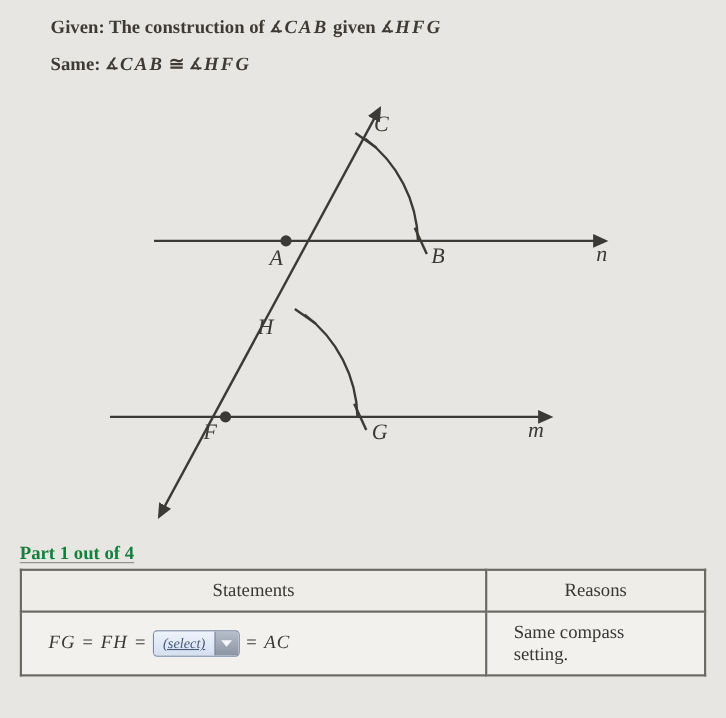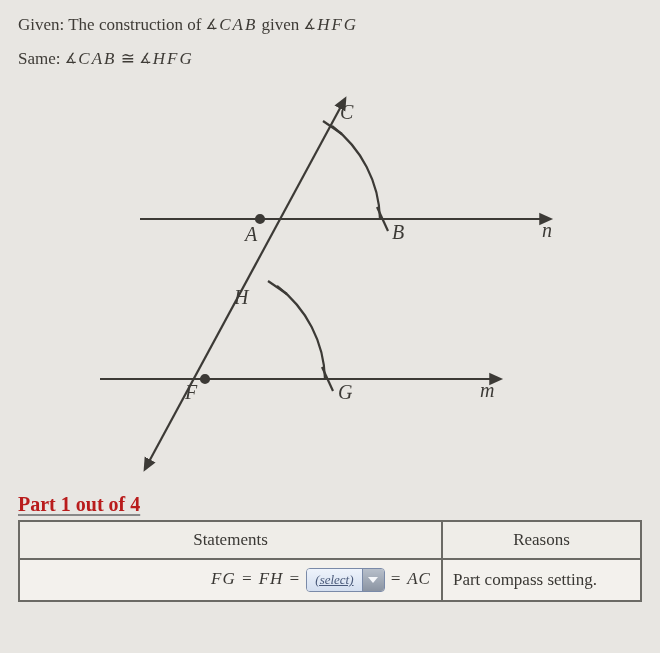--- a/index.html
+++ b/index.html
@@ -7,72 +7,72 @@
       width: 660px;
       height: 653px;
       font-family: Georgia, 'Times New Roman', serif;
       background: #e8e6e2;
       color: #3a3834;
       padding: 12px 18px;
       position: relative;
     }
     .problem-text {
       font-size: 17px;
-      font-weight: normal;
+      font-weight: bold;
       line-height: 1.5;
       margin-bottom: 8px;
       color: #3e3b36;
+      margin-left: 28px;
     }
     .angle {
       font-size: 14px;
       vertical-align: 1px;
       margin-right: 1px;
     }
     .italic { font-style: italic; letter-spacing: 2px; }
     .diagram-wrap {
       width: 100%;
       display: flex;
       justify-content: center;
       margin-top: 6px;
       margin-bottom: 14px;
     }
     svg.diagram {
       width: 500px;
       height: 400px;
     }
     .part-label {
-      font-size: 20px;
+      font-size: 17px;
       font-weight: bold;
-      color: #b91c1c;
+      color: #15803d;
       margin-bottom: 4px;
       text-decoration: underline;
       text-decoration-color: #888;
       text-underline-offset: 3px;
     }
     table.proof {
       width: 624px;
       border-collapse: collapse;
       background: #f3f1ed;
     }
     table.proof th, table.proof td {
       border: 2px solid #6b6a65;
-      padding: 8px 10px;
+      padding: 8px 24px;
       font-size: 17px;
       color: #3a3834;
       vertical-align: middle;
     }
     table.proof th {
       font-weight: normal;
       text-align: center;
       background: #efede8;
     }
     .stmt-cell {
       font-style: italic;
       letter-spacing: 1px;
-      text-align: right;
     }
     .select-box {
       display: inline-flex;
       align-items: stretch;
       vertical-align: middle;
       border: 1px solid #7a8aa8;
       border-radius: 4px;
       overflow: hidden;
       height: 24px;
       font-style: normal;
@@ -172,16 +172,16 @@
         <span class="select-box">
           <span class="select-text">(select)</span>
           <span class="select-caret">
             <svg width="10" height="8" viewBox="0 0 10 8">
                 <path d="M0 1 L5 7 L10 1 Z" fill="#f4f6f9"></path>
               </svg>
           </span>
         </span>
         <span> = AC</span>
       </td>
-      <td>Part compass setting.</td>
+      <td>Same compass setting.</td>
     </tr>
   </tbody>
 </table>
 
 </body></html>

